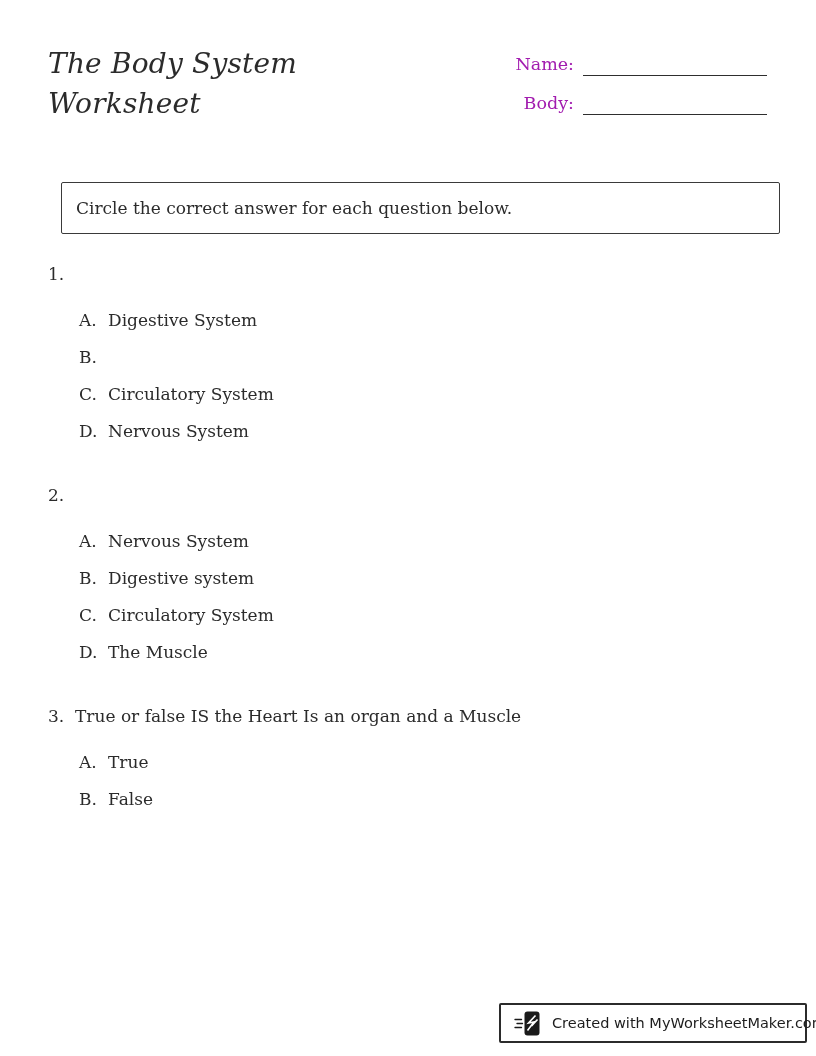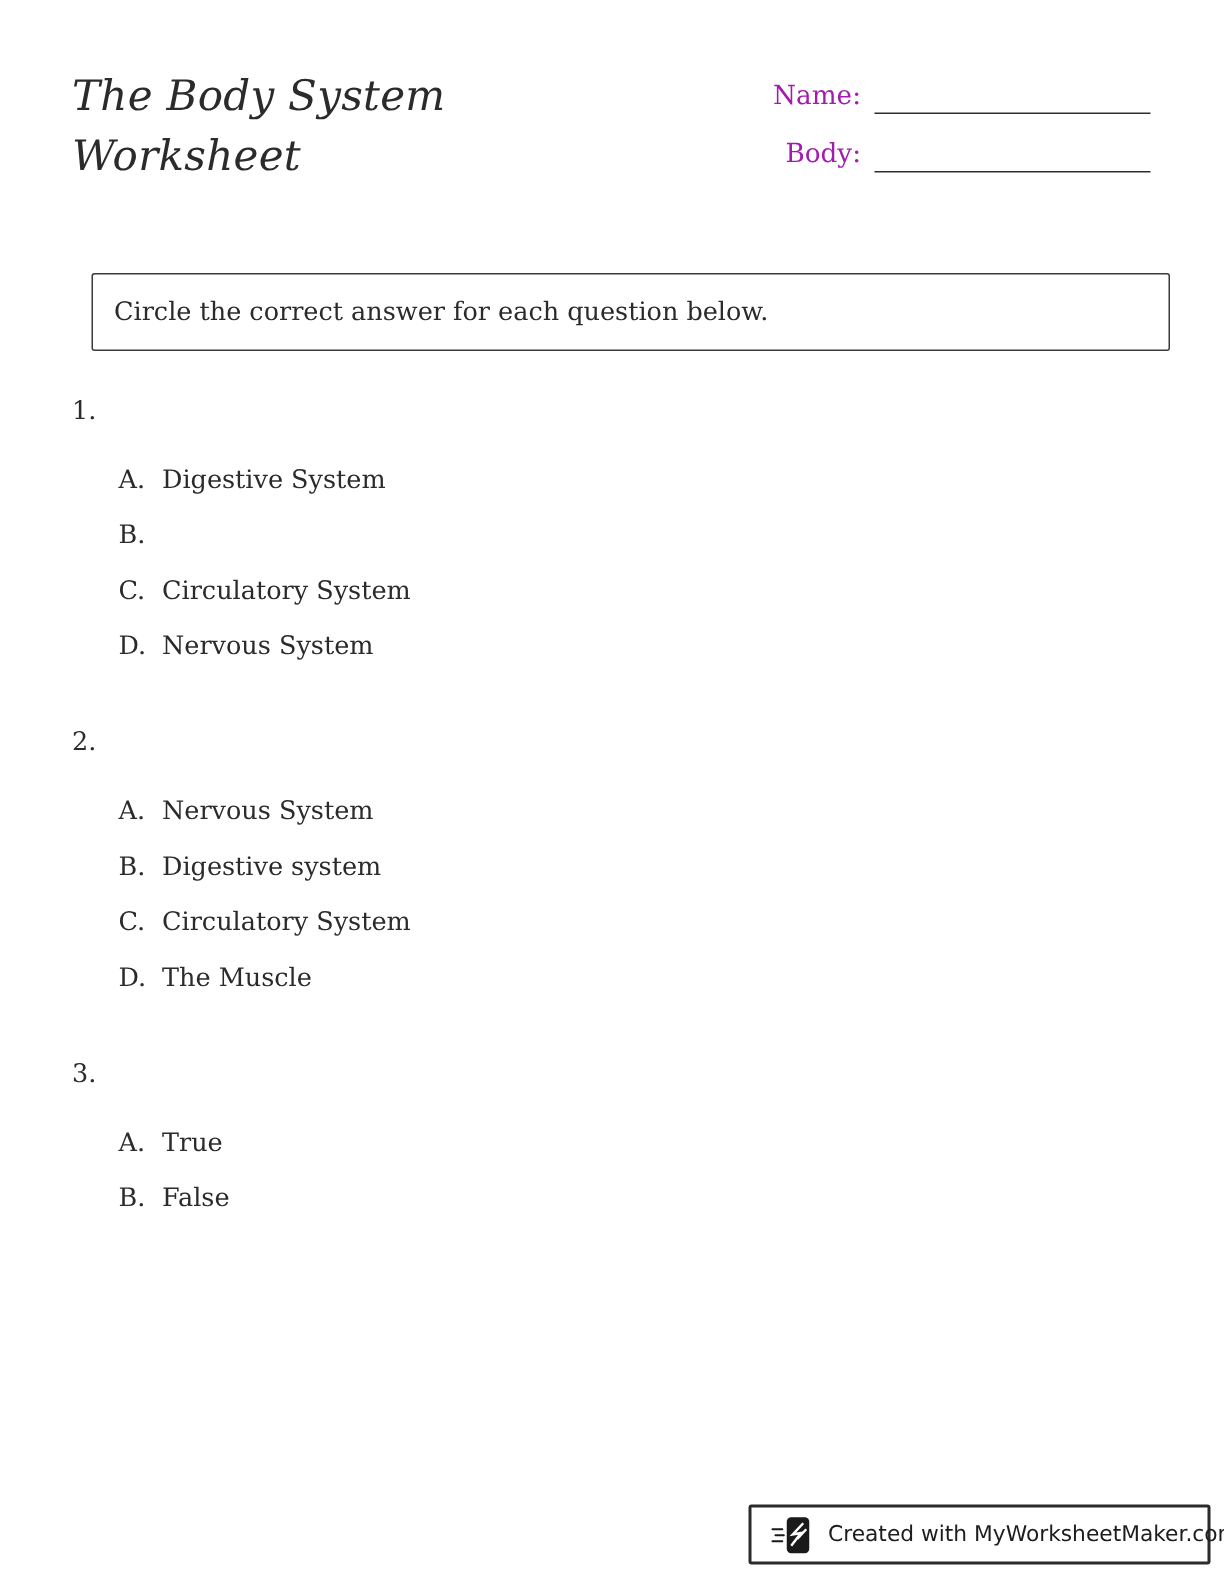--- a/index.html
+++ b/index.html
@@ -183,20 +183,21 @@
       <div class="option">
         <span class="opt-letter">D.</span>
         <span>The Muscle</span>
       </div>
     </div>
   </div>
 
   <div class="question">
     <div class="q-line">
       <span class="q-num">3.</span>
+      <span>True or false IS the Heart Is an organ and a Muscle</span>
     </div>
     <div class="options">
       <div class="option">
         <span class="opt-letter">A.</span>
         <span>True</span>
       </div>
       <div class="option">
         <span class="opt-letter">B.</span>
         <span>False</span>
       </div>

